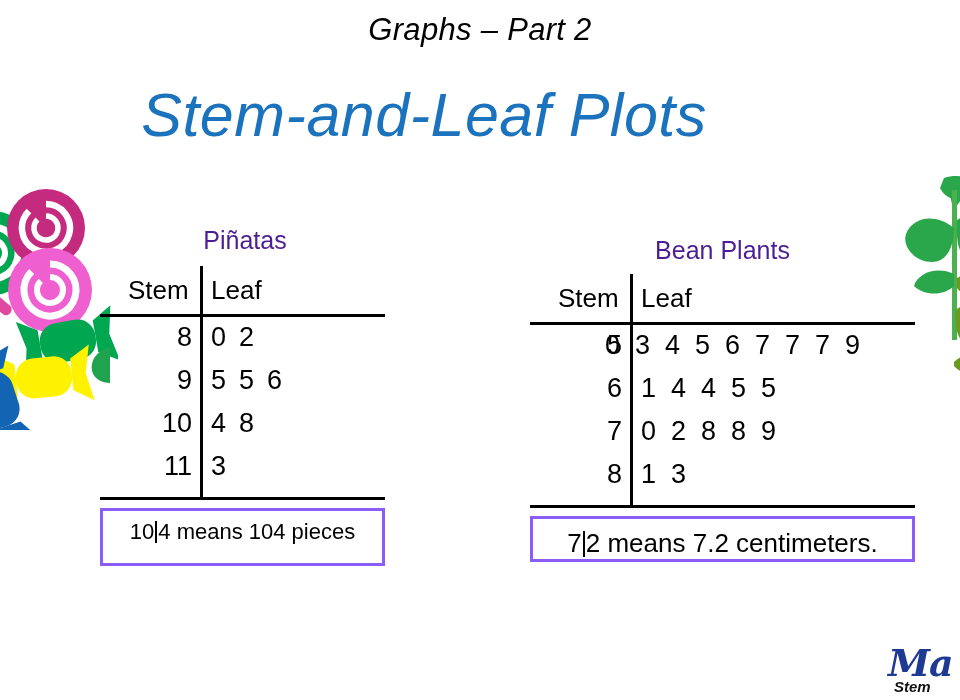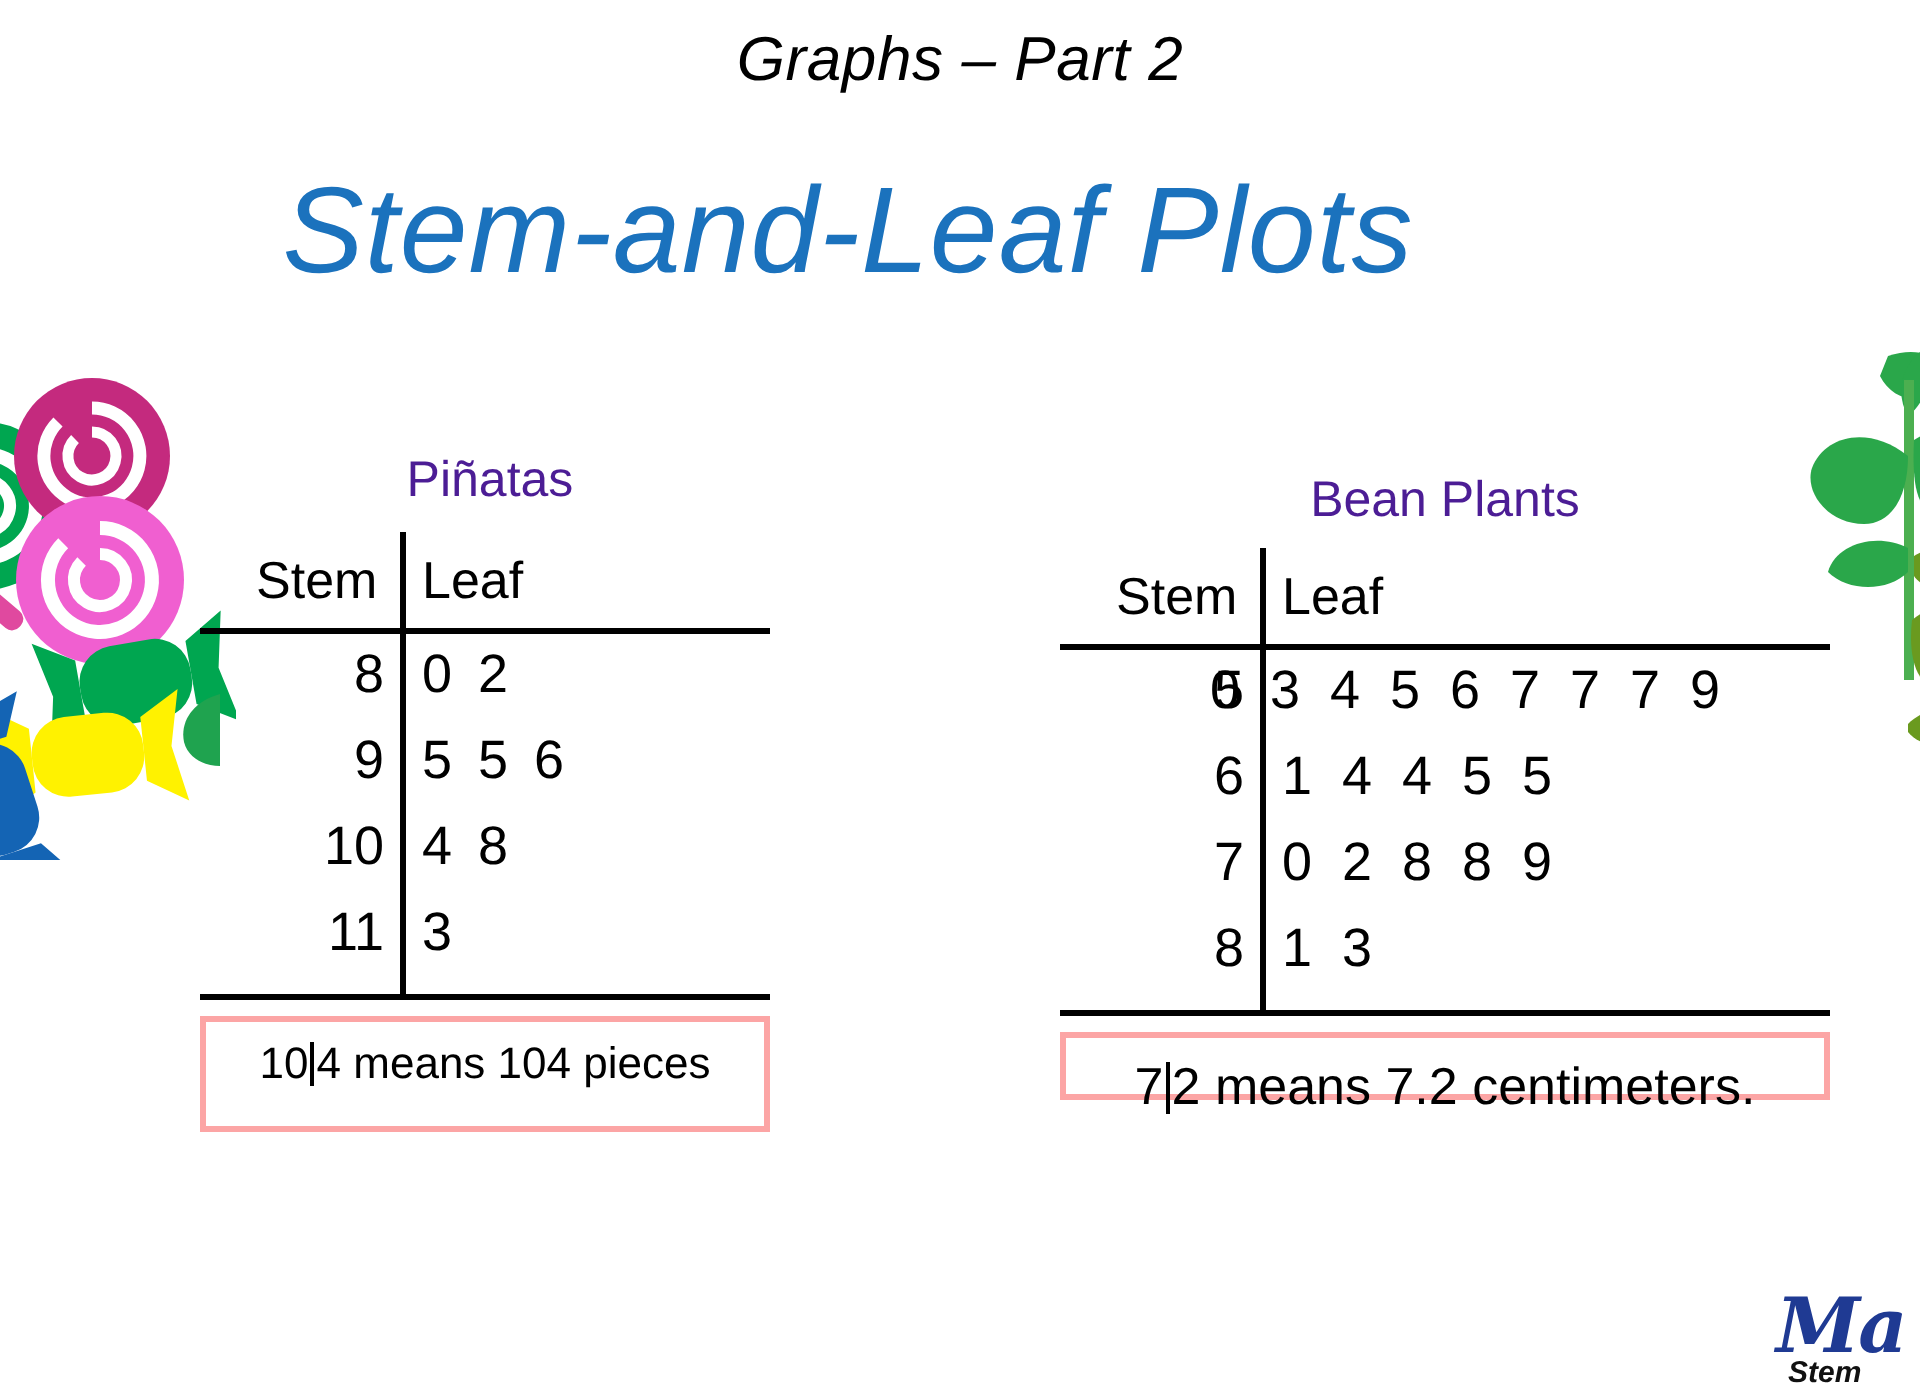--- a/index.html
+++ b/index.html
@@ -77,21 +77,21 @@
   .leaf-cell {
     position: absolute;
     text-align: left;
     font-size: 27px;
     white-space: nowrap;
     letter-spacing: 0px;
   }
   .leaf-cell span { display: inline-block; }
   .key-box {
     position: absolute;
-    border: 3px solid #fca5a5;
+    border: 3px solid #8b5cf6;
     box-sizing: border-box;
     text-align: center;
     font-size: 22px;
     line-height: 1.25;
     padding-top: 7px;
     color: #000000;
   }
   .key-box.single {
     font-size: 26px;
     padding-top: 8px;
@@ -268,21 +268,21 @@
     <div class="stem-cell" style="left:550px; top:416px; width:72px;">7</div>
     <div class="leaf-cell" style="left:641px; top:416px;">
       <span style="width:30px;">0</span><span style="width:30px;">2</span><span style="width:30px;">8</span><span style="width:30px;">8</span><span style="width:30px;">9</span>
     </div>
 
     <div class="stem-cell" style="left:550px; top:459px; width:72px;">8</div>
     <div class="leaf-cell" style="left:641px; top:459px;">
       <span style="width:30px;">1</span><span style="width:30px;">3</span>
     </div>
 
-    <div class="key-box single" style="left:530px; top:516px; width:385px; height:34px;">
+    <div class="key-box single" style="left:530px; top:516px; width:385px; height:46px;">
       <div>
         <span>7</span><span class="key-bar" style="height:26px; vertical-align:-5px;"></span><span>2</span><span> means 7.2 centimeters.</span>
       </div>
     </div>
   </div>
 
   <div class="logo">
     <div class="logo-word">Ma</div>
     <div class="logo-sub">Stem</div>
   </div>

